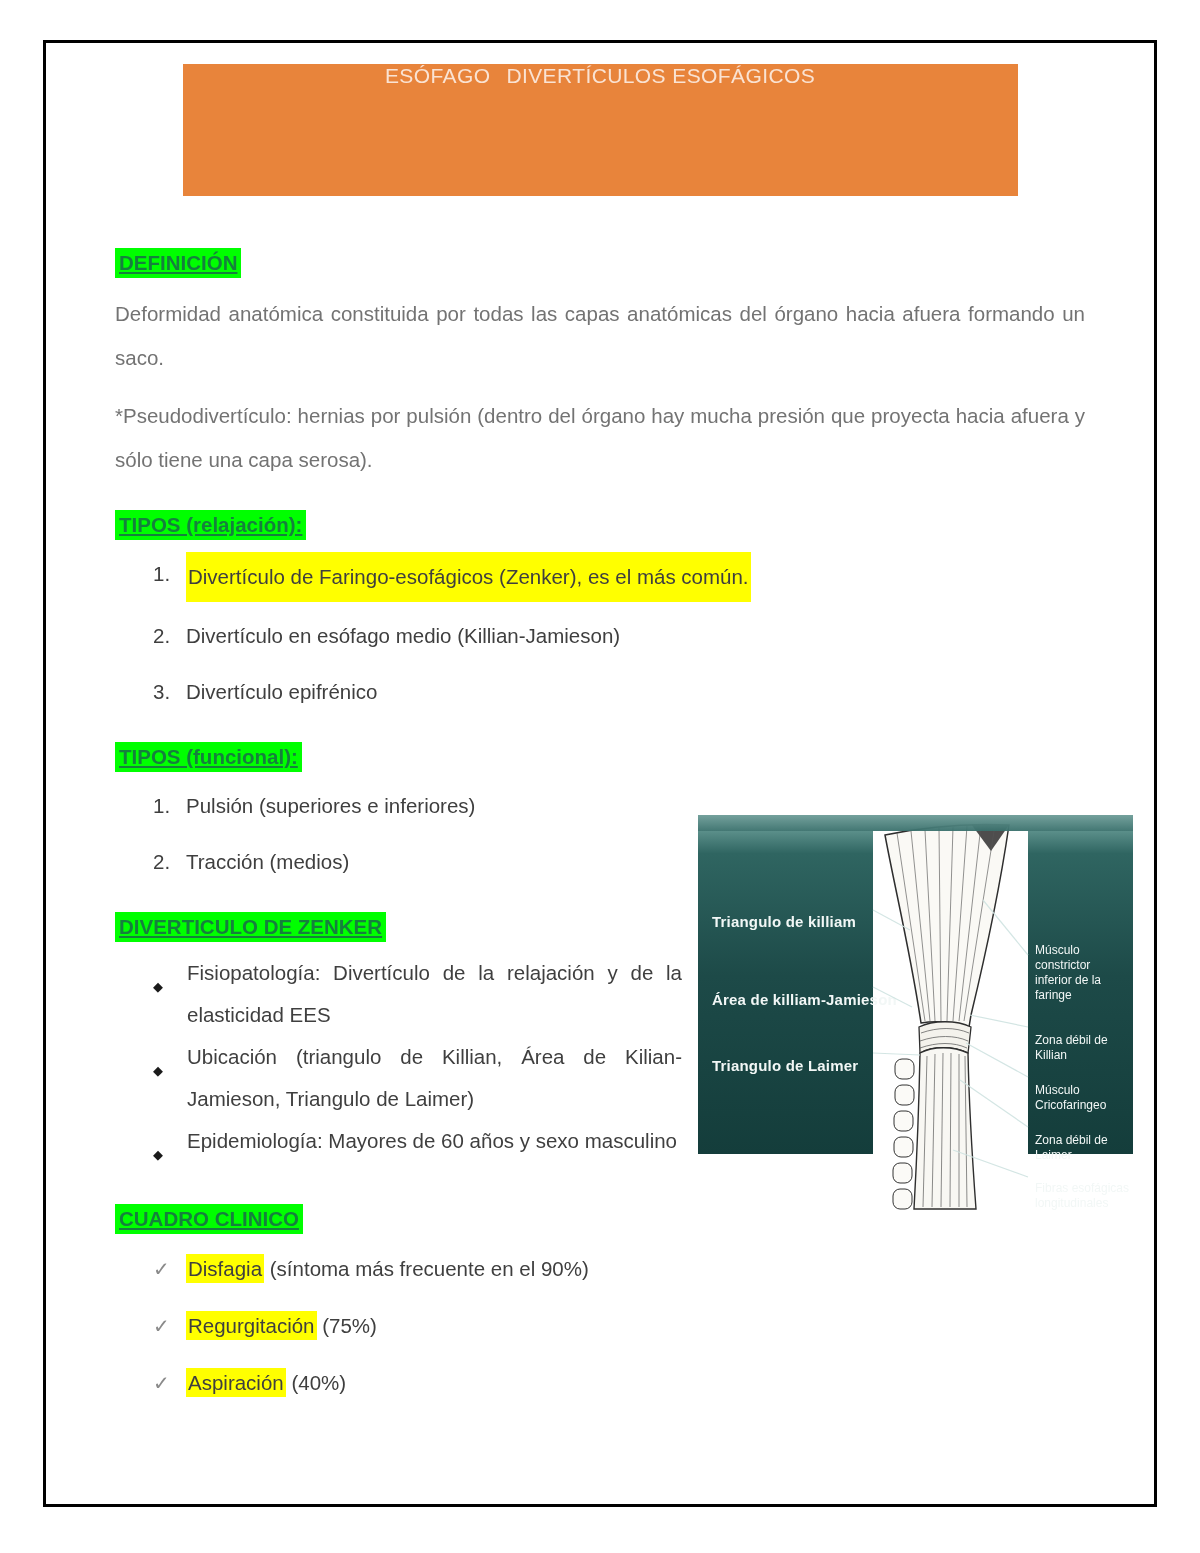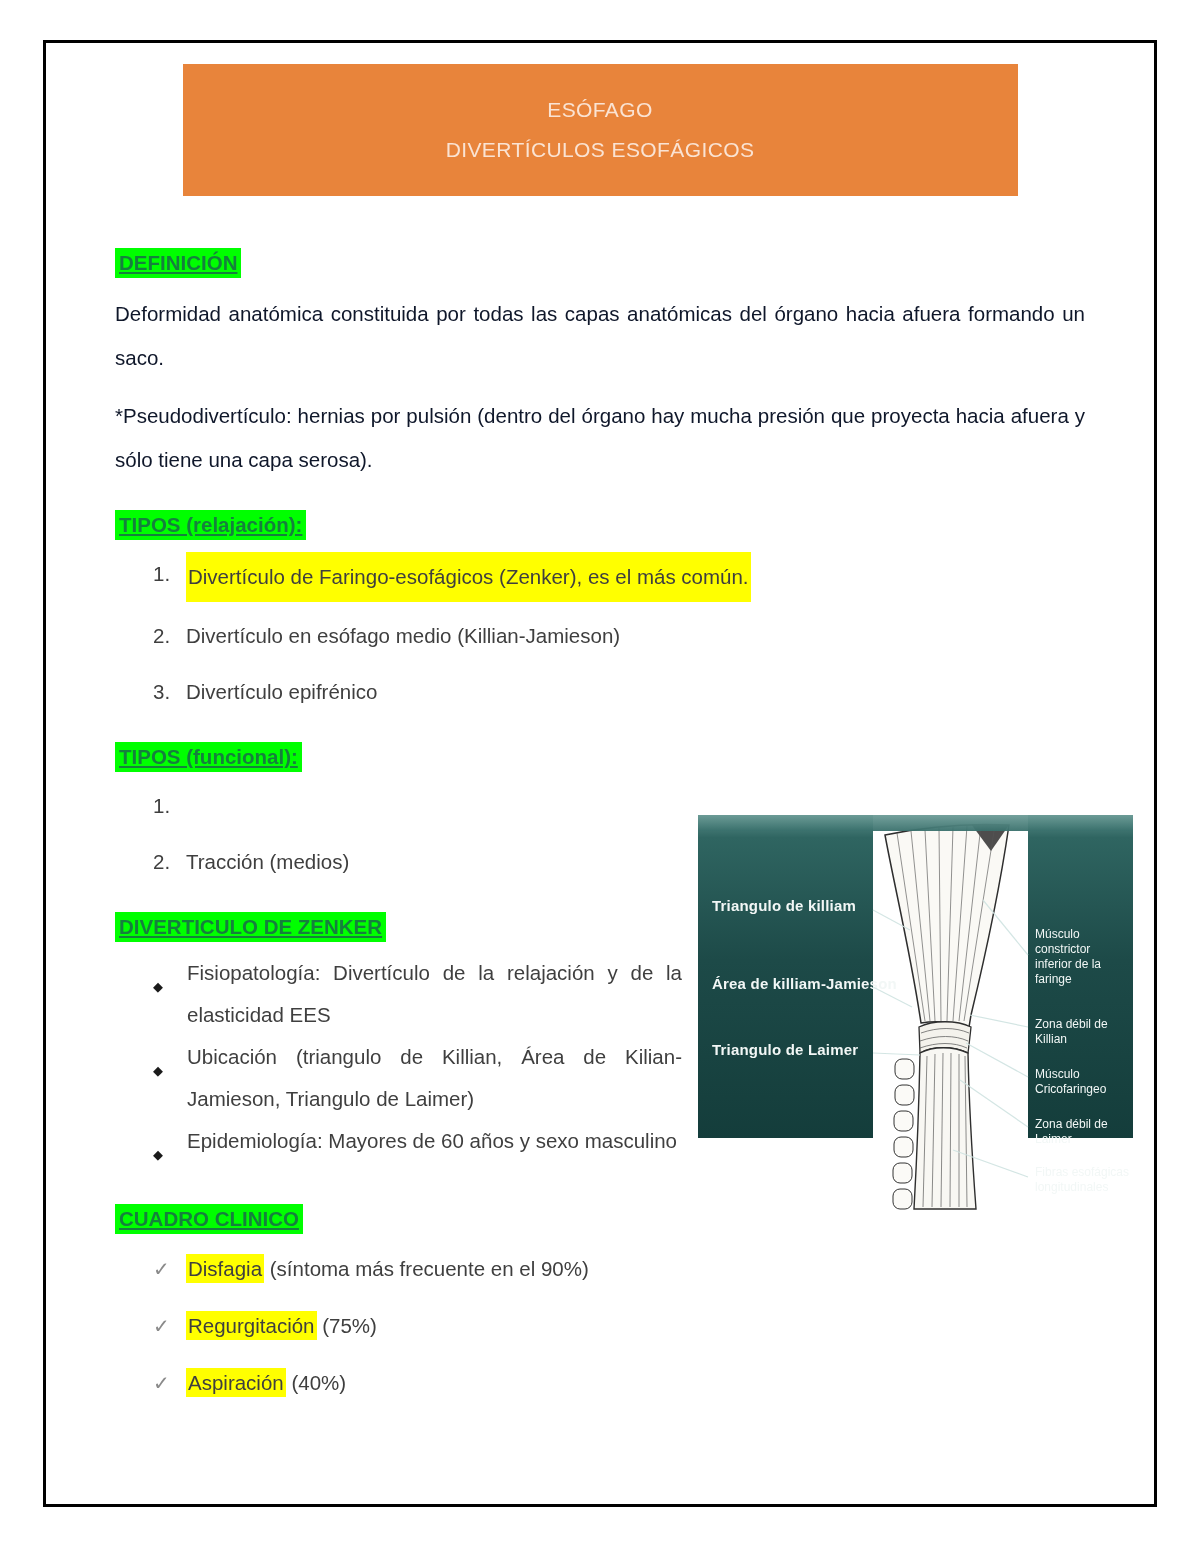--- a/index.html
+++ b/index.html
@@ -18,50 +18,50 @@
     color:#3f3f3f;
   }
   .page{
     position:relative;margin:40px auto 0;width:1114px;height:1467px;
     border:3px solid #000;background:#fff;overflow:hidden;
   }
   .banner{
     margin:21px auto 0;width:835px;height:132px;
     background:var(--header-bg,#E8843B);
     color:#FAE3D3;text-align:center;font-size:21px;letter-spacing:.4px;
-    display:flex;flex-direction:column;justify-content:center;gap:16px;
+    display:flex;flex-direction:row;justify-content:center;gap:16px;
   }
   .content{padding:0 69px;}
   .sec-heading-wrap{margin:28px 0 10px;}
   .sec-heading{
     display:inline-block;background:var(--green-highlight,#00FF00);
     color:#15803d;font-weight:bold;text-decoration:underline;
     font-size:20.5px;padding:3px 4px;
   }
   .first-heading{margin-top:52px;}
   p.body{
     font-size:20.5px;line-height:44px;text-align:justify;
-    margin:14px 0 12px;color:#0f172a;
+    margin:14px 0 12px;color:#737373;
   }
   .num-list,.bullet-list,.check-list{margin:0 0 6px 38px;}
   .num-item{display:flex;font-size:20.5px;line-height:44px;margin:12px 0 0;}
   .num-item .num{width:33px;flex-shrink:0;}
   .hl-y{background:var(--yellow-highlight,#FFFF00);padding:3px 2px;}
   .bullet-item{display:flex;font-size:20.5px;line-height:42px;margin:0;}
   .bullet-item .marker{width:34px;flex-shrink:0;font-size:13px;padding-top:14px;color:#1a1a1a;}
   .bullet-item .btext{width:495px;text-align:justify;}
   .check-item{display:flex;font-size:20.5px;line-height:44px;margin:13px 0 0;}
   .check-item .marker{width:33px;flex-shrink:0;color:#8a8a8a;font-size:20px;}
   
   .figure{
     position:absolute;top:772px;left:652px;width:435px;height:405px;
     background:#fff;overflow:hidden;
   }
   .panel{
-    position:absolute;top:0;height:323px;
+    position:absolute;top:16px;height:323px;
     background:linear-gradient(180deg,var(--teal-light) 0%,var(--teal-mid) 7%,var(--teal-dark) 45%,#143d3b 100%);
     color:#f2f7f6;
   }
   .panel-left{left:0;width:175px;}
   .panel-right{right:0;width:105px;}
   .top-strip{
     position:absolute;top:0;left:0;width:435px;height:16px;
     background:linear-gradient(180deg,#6d9c97,#39706c);opacity:.95;
   }
   .lp-label{position:absolute;left:14px;white-space:nowrap;font-size:15px;font-weight:600;letter-spacing:.2px;}
@@ -106,20 +106,21 @@
         <span>Divertículo epifrénico</span>
       </div>
     </div>
 
     <div class="sec-heading-wrap">
       <span class="sec-heading">TIPOS (funcional):</span>
     </div>
     <div class="num-list">
       <div class="num-item">
         <span class="num">1.</span>
+        <span>Pulsión (superiores e inferiores)</span>
       </div>
       <div class="num-item">
         <span class="num">2.</span>
         <span>Tracción (medios)</span>
       </div>
     </div>
 
     <div class="sec-heading-wrap">
       <span class="sec-heading">DIVERTICULO DE ZENKER</span>
     </div>

